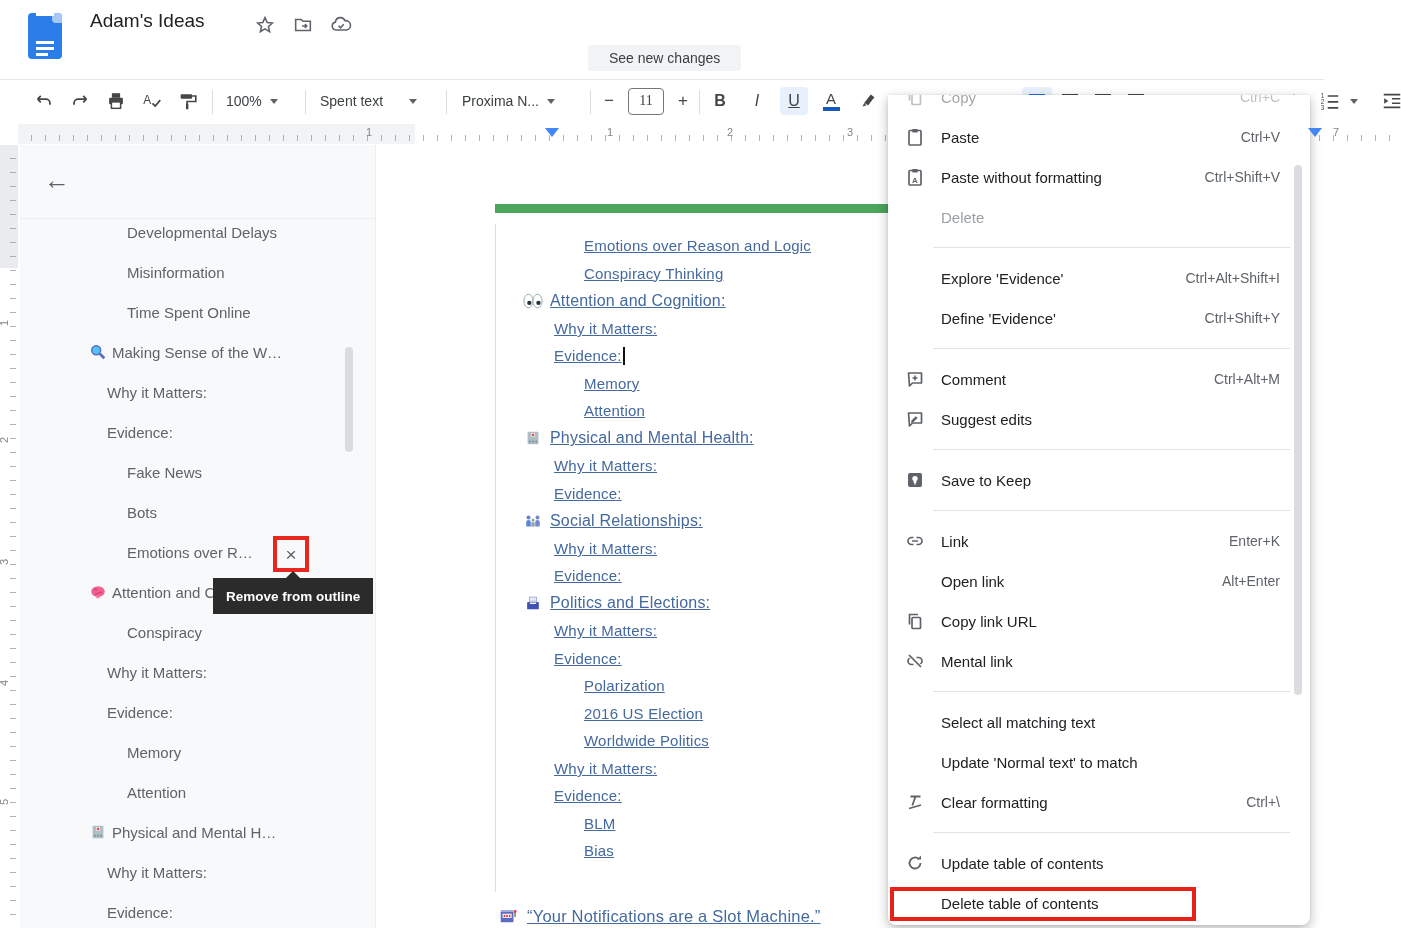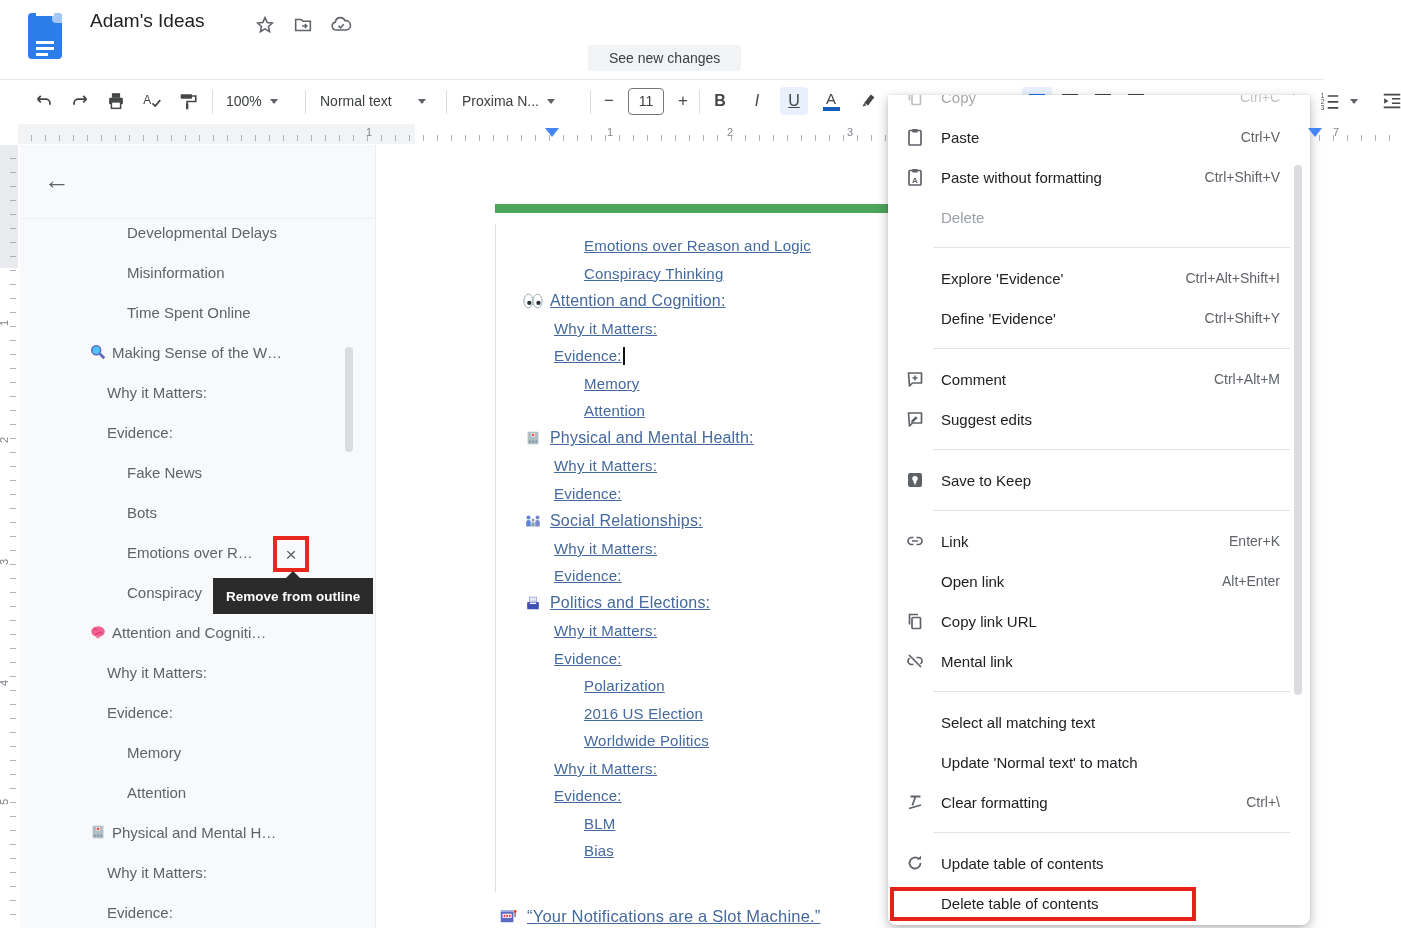--- a/index.html
+++ b/index.html
@@ -18,21 +18,21 @@
   .menubar .mi{padding:3px 11px;font-size:15px;color:#202124;border-radius:4px;}
   .chip{position:absolute;left:588px;top:45px;height:26px;padding:0 21px;background:#f1f3f4;border-radius:3px;
         display:flex;align-items:center;font-size:14px;color:#3c4043;}
   
   .tb{position:absolute;left:0;top:80px;width:1401px;height:44px;background:#fff;}
   .tbtn{width:28px;height:28px;display:flex;align-items:center;justify-content:center;border-radius:4px;}
   .g-hist{position:absolute;left:30px;top:7px;display:flex;gap:8px;}
   .vsep{position:absolute;top:10px;width:1px;height:24px;background:#dadce0;}
   .ddl{position:absolute;top:7px;height:28px;display:flex;align-items:center;gap:8px;font-size:14px;color:#3c4043;}
   .caret{width:0;height:0;border-left:4px solid transparent;border-right:4px solid transparent;border-top:5px solid #5f6368;}
-  .szbox{width:34px;height:25px;border:1px solid #747775;border-radius:4px;display:flex;align-items:center;justify-content:center;font-size:14px;}
+  .szbox{width:34px;height:25px;border:1px solid #747775;border-radius:4px;display:flex;align-items:center;justify-content:center;font-size:14px;font-family:Liberation Serif, serif;}
   .fmt{position:absolute;left:706px;top:7px;display:flex;gap:9px;align-items:center;}
   .fmt .tbtn{font-size:16px;color:#444746;}
   .b-b{font-weight:bold;}
   .b-i{font-style:italic;font-weight:500;}
   .b-u{color:#1a73e8;background:#e8f0fe;text-decoration:underline;}
   .b-a{flex-direction:column;gap:0;}
   .b-a .aa{line-height:15px;font-size:15px;}
   .b-a .bar{width:17px;height:4px;background:#185abc;margin-top:1px;}
   .g-align{position:absolute;left:1022px;top:7px;display:flex;gap:3px;}
   .alico{width:30px;height:28px;border-radius:4px;display:flex;align-items:center;justify-content:center;}
@@ -187,21 +187,21 @@
           </svg>
       </span>
     </div>
     <span class="vsep" style="left:212px"></span>
     <div class="ddl" style="left:226px">
       <span>100%</span>
         <span class="caret"></span>
     </div>
     <span class="vsep" style="left:305px"></span>
     <div class="ddl" style="left:320px">
-      <span>Normal text</span>
+      <span>Spent text</span>
         <span class="caret" style="margin-left:18px"></span>
     </div>
     <span class="vsep" style="left:446px"></span>
     <div class="ddl" style="left:462px">
       <span>Proxima N...</span>
         <span class="caret"></span>
     </div>
     <span class="vsep" style="left:590px"></span>
     <div class="ddl" style="left:600px;gap:10px">
       <span class="tbtn" style="font-size:17px;color:#444746;width:18px">−</span>
@@ -365,34 +365,34 @@
           <span class="olbl">Bots</span>
 
         </div>
         <div class="ol-row lvl-3 removable">
 
           <span class="olbl">Emotions over R…</span>
           <span class="xwrap">
             <span class="xbtn">×</span>
           </span>
         </div>
-        <div class="ol-row lvl-3">
-
-          <span class="olbl">Conspiracy</span>
-
-        </div>
         <div class="ol-row lvl-1">
           <span class="ic">
             <svg width="18" height="18" viewBox="0 0 20 20">
               <ellipse cx="10" cy="9.5" rx="7.5" ry="6" fill="#f06292"></ellipse>
               <path d="M5 8c1.5-1.5 3-1 4 0m1.5 3c1.5-1.2 3-1 4 .2M7 12.5c1-1 2.4-1 3.2 0" stroke="#d81b60" stroke-width="1" fill="none"></path>
               <path d="M8 15.5h4v1.5H8z" fill="#f48fb1"></path>
             </svg>
           </span>
           <span class="olbl">Attention and Cogniti…</span>
+
+        </div>
+        <div class="ol-row lvl-3">
+
+          <span class="olbl">Conspiracy</span>
 
         </div>
         <div class="ol-row lvl-2">
 
           <span class="olbl">Why it Matters:</span>
 
         </div>
         <div class="ol-row lvl-2">
 
           <span class="olbl">Evidence:</span>

